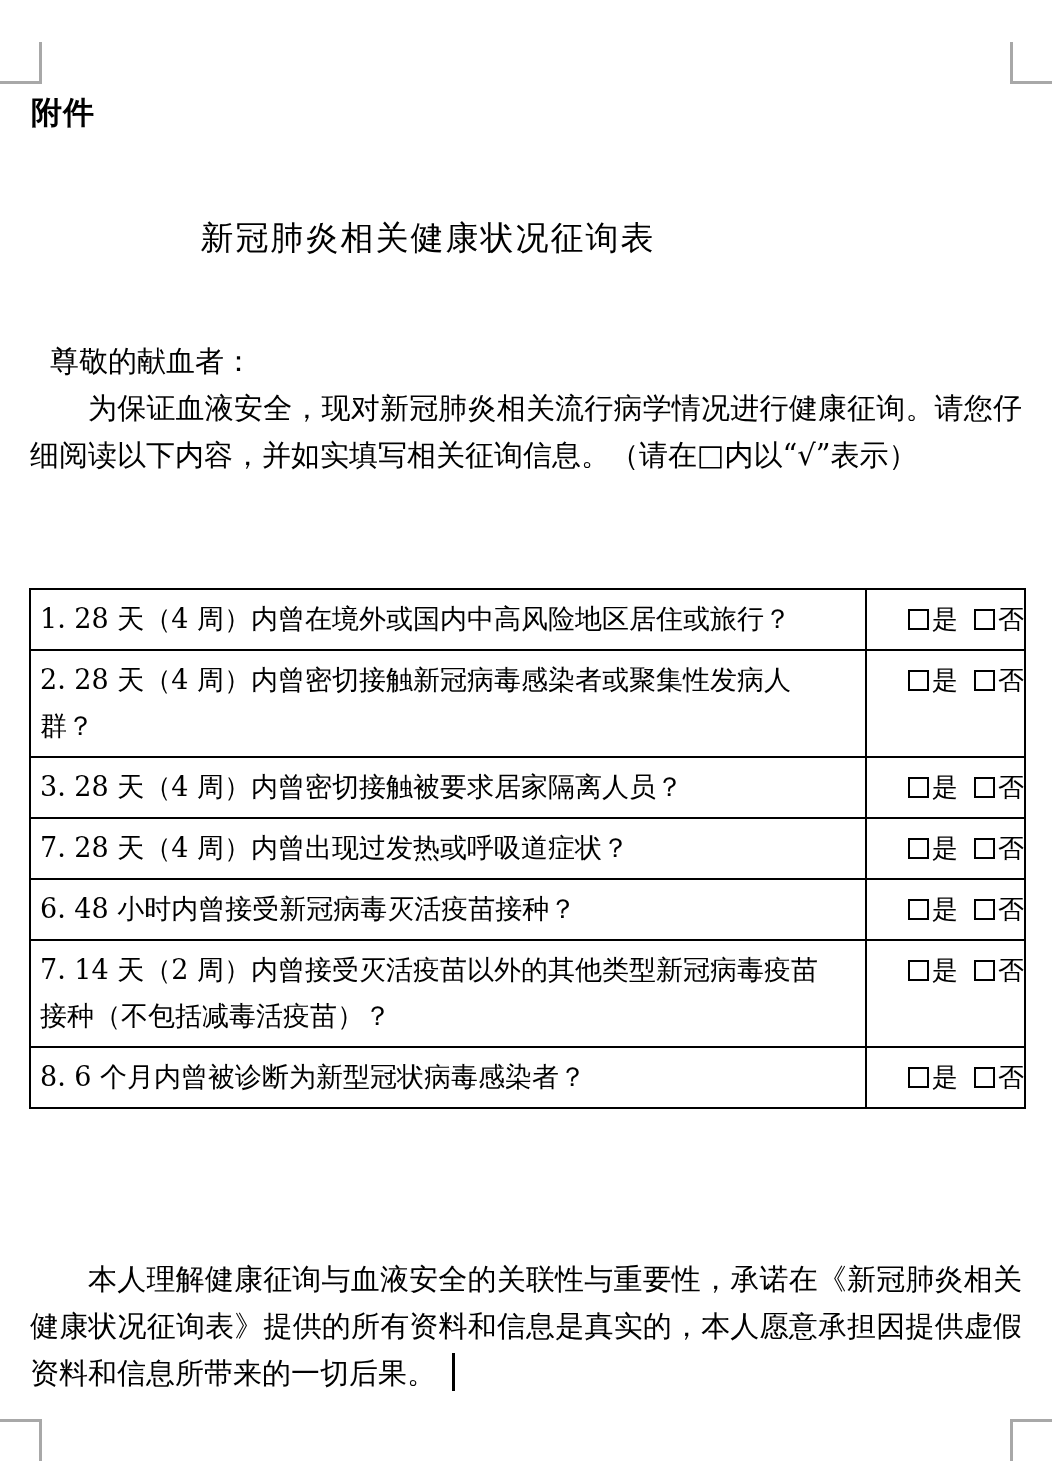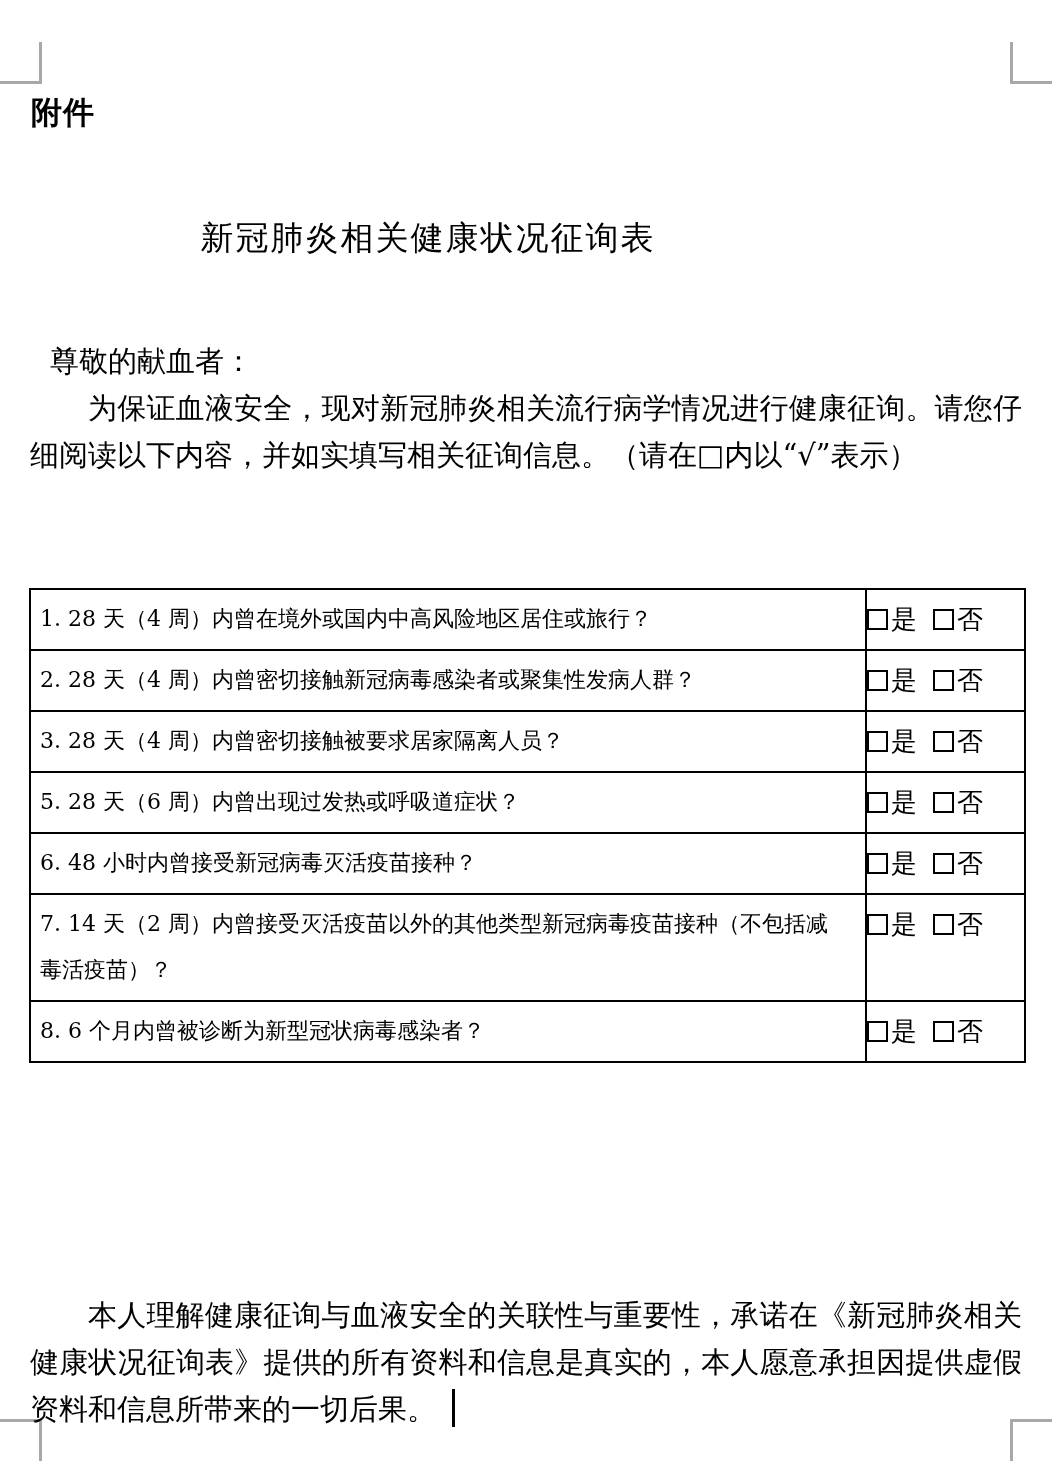--- a/index.html
+++ b/index.html
@@ -104,35 +104,35 @@
   }
   .q-table td {
     border: 2px solid #000000;
     padding: 0;
     vertical-align: top;
   }
   .col-q { width: 834px; }
   .col-a { width: 157px; }
 
   .q-text {
-    font-size: 22px;
+    font-size: 27px;
     line-height: 46px;
     padding: 6px 24px 7px 9px;
     min-height: 46px;
   }
   .q-head .q-text {
     font-size: 26px;
     line-height: 44px;
     padding: 7px 8px 8px 9px;
   }
   .a-cell {
     font-size: 26px;
     line-height: 46px;
     padding: 6px 0 7px 0;
-    text-align: left;
+    text-align: right;
     white-space: nowrap;
   }
   .a-cell .opt { display: inline-block; }
   .a-cell .opt + .opt { margin-left: 16px; }
   .a-cell .box {
     display: inline-block;
     width: 21px;
     height: 21px;
     border: 2px solid #000;
     vertical-align: -2px;
@@ -145,21 +145,20 @@
   .closing {
     position: absolute;
     left: 30px;
     top: 1256px;
     width: 992px;
     font-size: 29px;
     line-height: 47px;
     text-indent: 2em;
     text-align: justify;
     text-justify: inter-ideograph;
-    margin-top: 36px;
   }
   .caret {
     display: inline-block;
     width: 3px;
     height: 38px;
     background: #000;
     vertical-align: -8px;
     margin-left: 16px;
   }
 </style>
@@ -216,21 +215,21 @@
         <tr>
           <td class="col-q">
             <div class="q-text">3. 28 天（4 周）内曾密切接触被要求居家隔离人员？</div>
           </td>
           <td class="col-a">
             <div class="a-cell"><span class="opt"><span class="box"></span><span>是</span></span><span class="opt"><span class="box"></span><span>否</span></span></div>
           </td>
         </tr>
         <tr>
           <td class="col-q">
-            <div class="q-text">5. 28 天（6 周）内曾出现过发热或呼吸道症状？</div>
+            <div class="q-text">7. 28 天（4 周）内曾出现过发热或呼吸道症状？</div>
           </td>
           <td class="col-a">
             <div class="a-cell"><span class="opt"><span class="box"></span><span>是</span></span><span class="opt"><span class="box"></span><span>否</span></span></div>
           </td>
         </tr>
         <tr>
           <td class="col-q">
             <div class="q-text">6. 48 小时内曾接受新冠病毒灭活疫苗接种？</div>
           </td>
           <td class="col-a">

